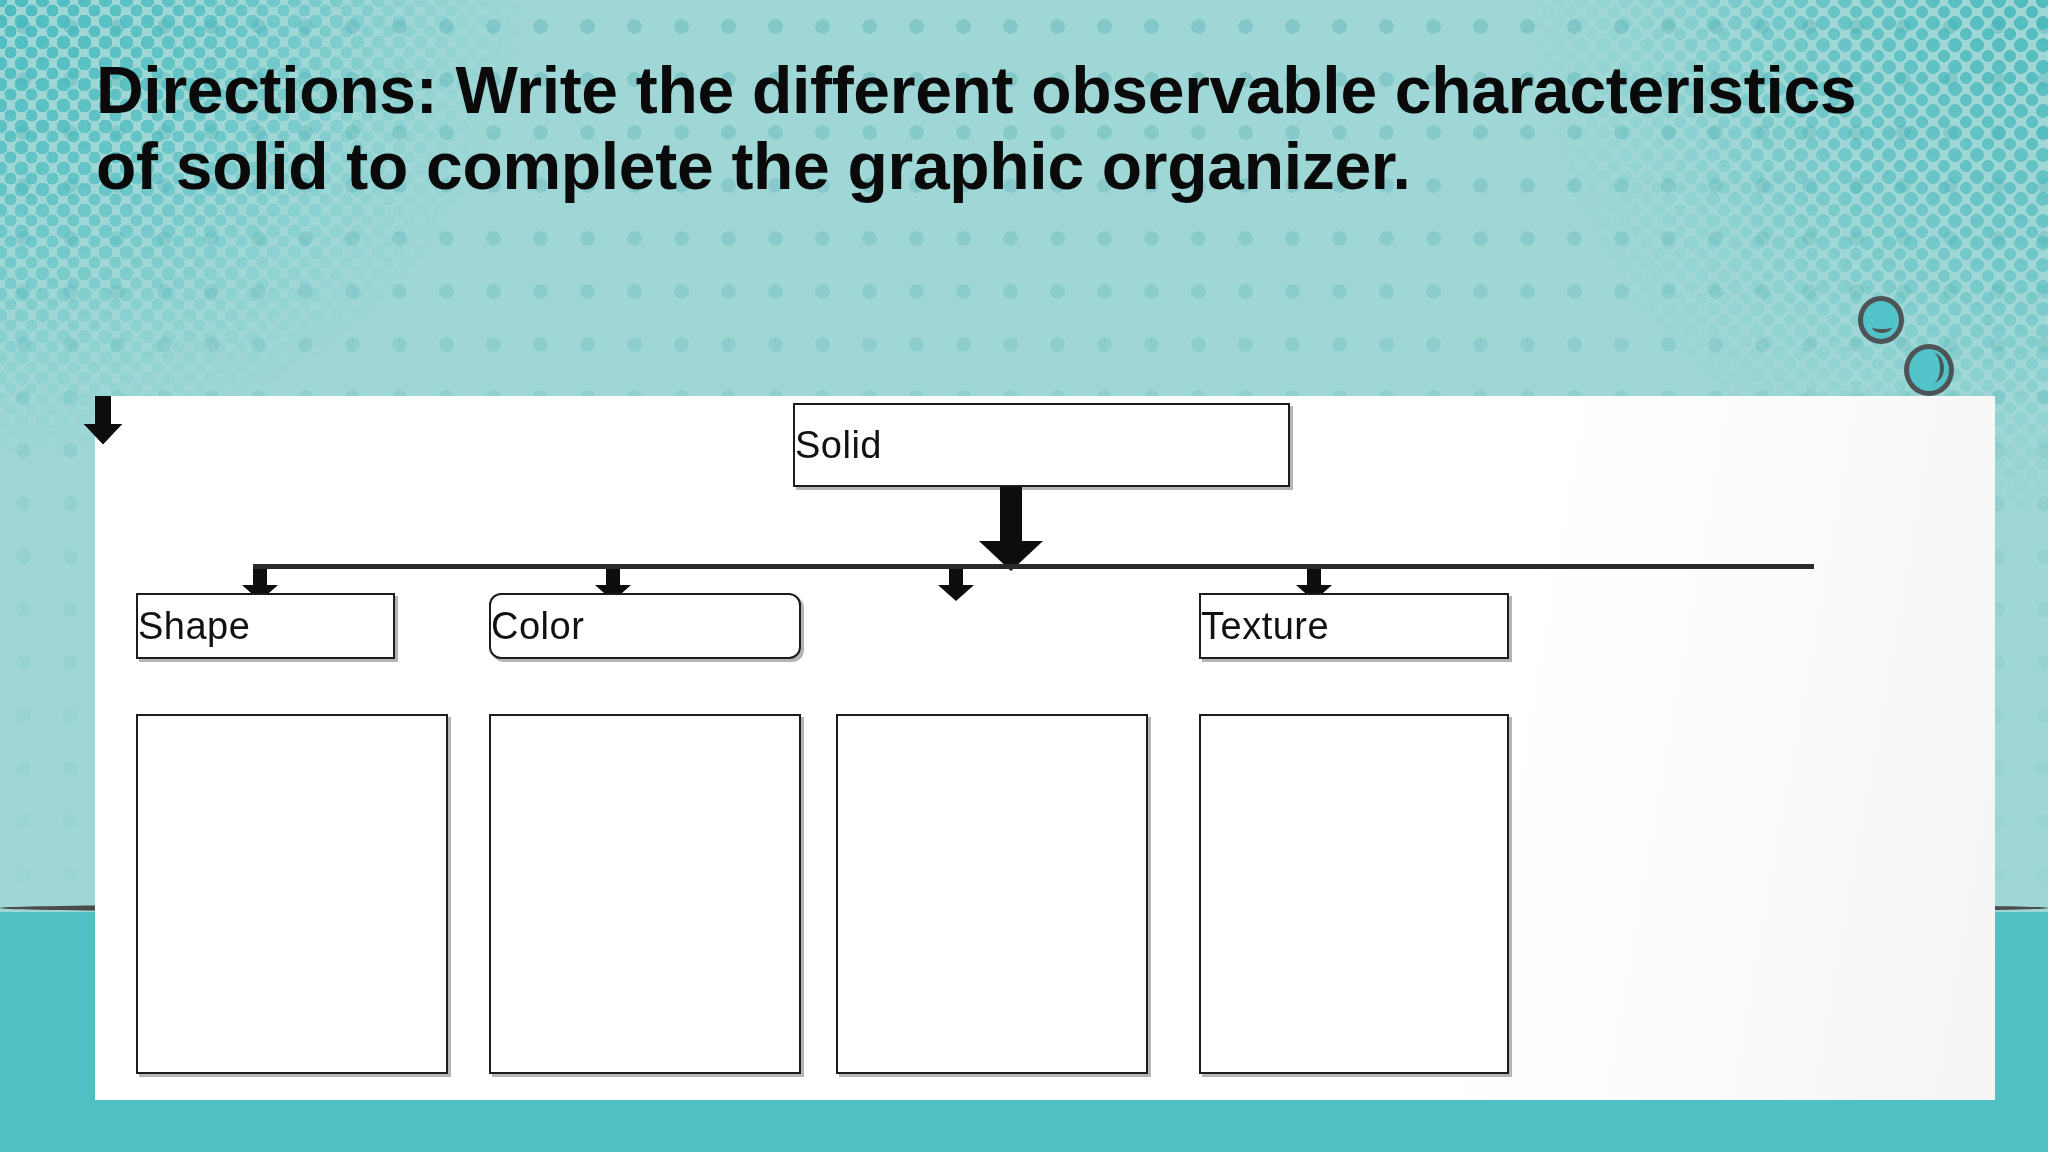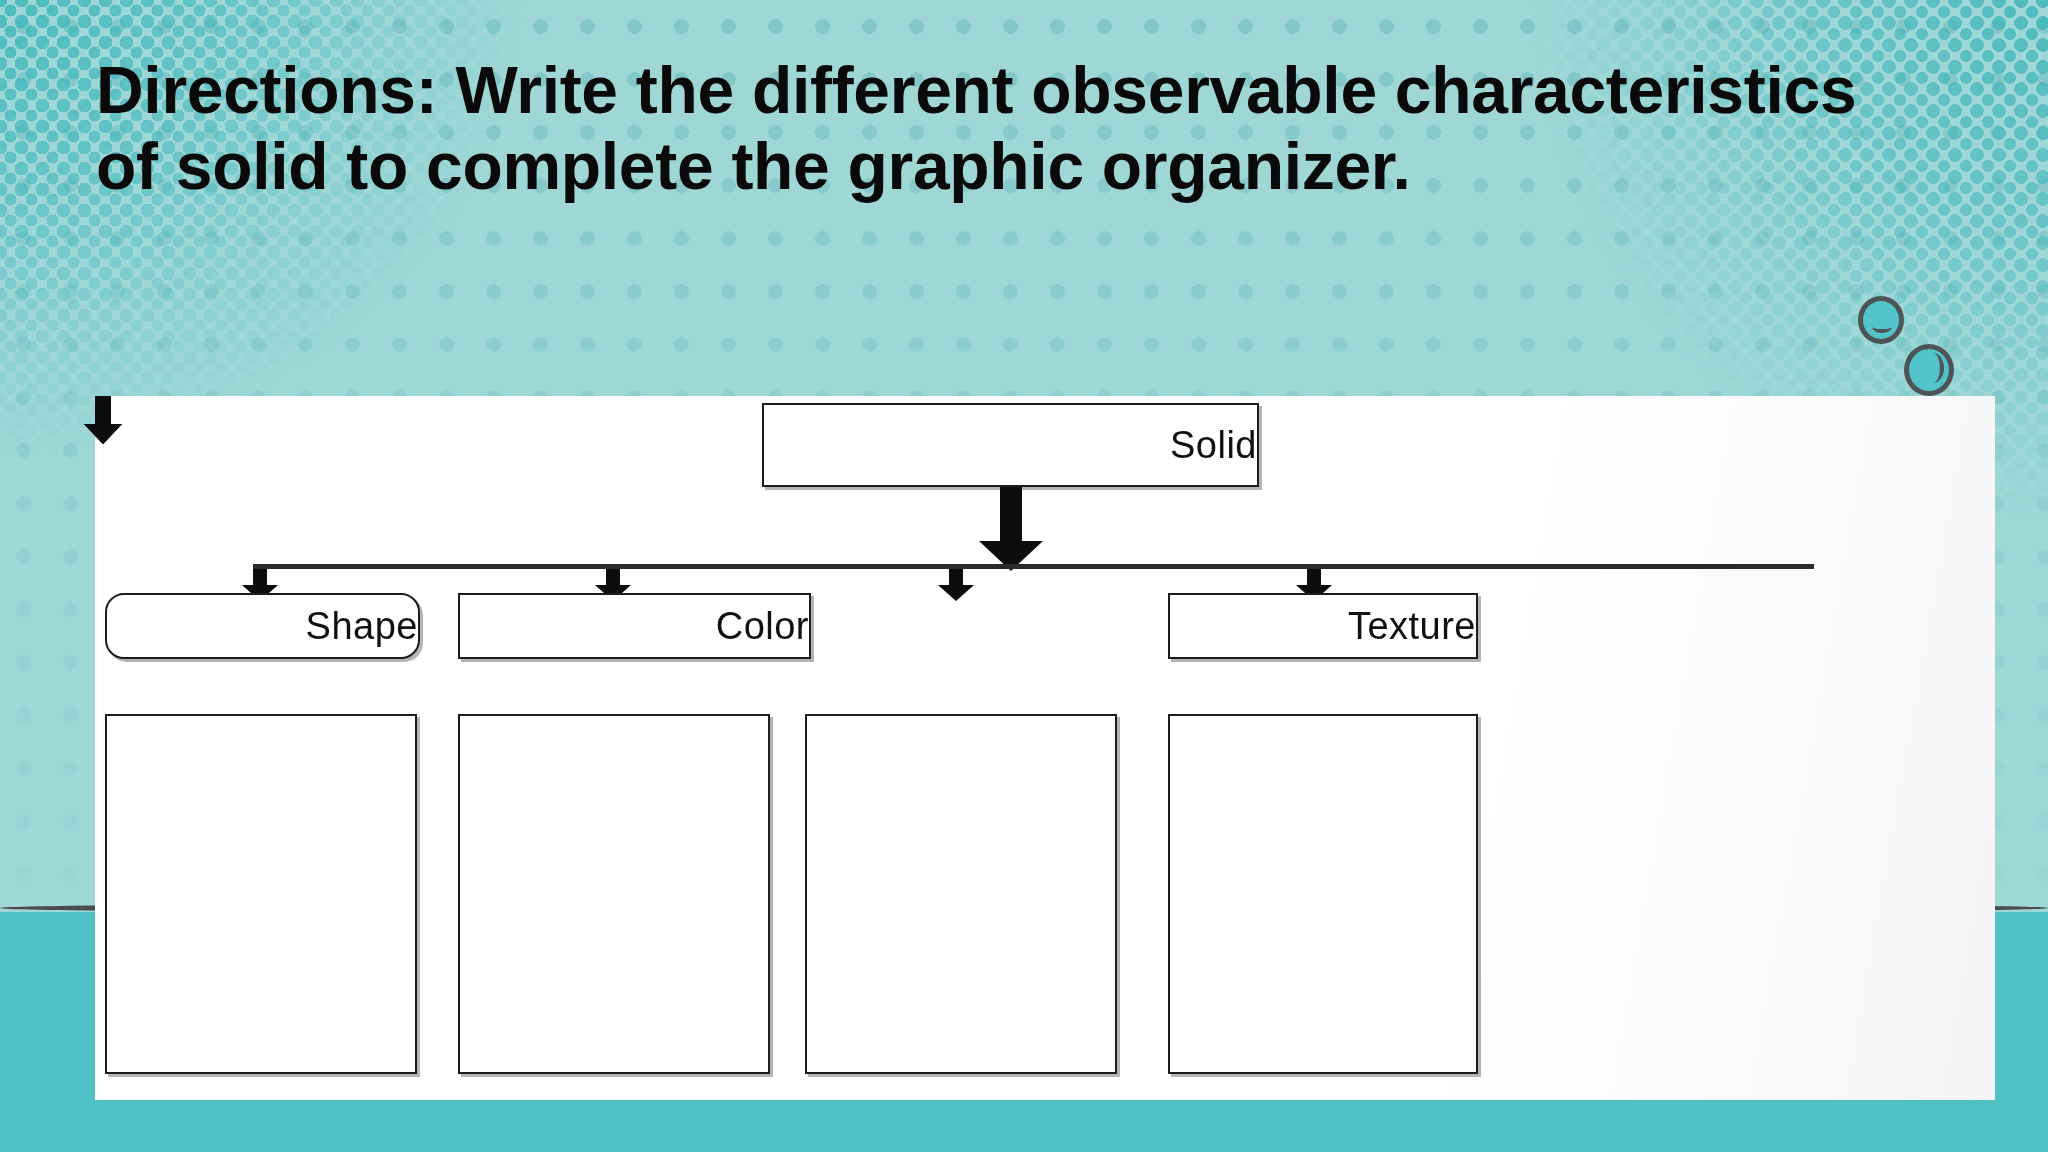--- a/index.html
+++ b/index.html
@@ -118,38 +118,39 @@
   }
 
   
   .node {
     position:absolute;
     background:#ffffff;
     border:2px solid #1c1c1c;
     box-shadow:3px 3px 0 rgba(120,120,120,.55);
     display:flex;
     align-items:center;
-    justify-content:flex-end;
+    justify-content:flex-start;
+    margin-left:31px;
   }
   .node .node-label {
     font-family:"Liberation Sans", sans-serif;
     font-size:38px;
     font-weight:400;
     color:#111111;
     letter-spacing:.5px;
     line-height:1;
   }
 
   
   #node-solid { left:667px; top:7px; width:497px; height:84px; }
 
   
   .cat-node { top:197px; height:66px; }
-  #node-shape   { left:10px;   width:315px;border-radius:19px; }
-  #node-color   { left:363px;  width:353px; }
+  #node-shape   { left:10px;   width:259px; }
+  #node-color   { left:363px;  width:312px;border-radius:12px; }
   #node-size    { left:710px;  width:303px; }
   #node-texture { left:1073px; width:310px; }
 
   
   .ans-node { top:318px; height:360px; background:#ffffff; }
   #ans-shape   { left:10px;   width:312px; }
   #ans-color   { left:363px;  width:312px; }
   #ans-size    { left:710px;  width:312px; }
   #ans-texture { left:1073px; width:310px; }
 

